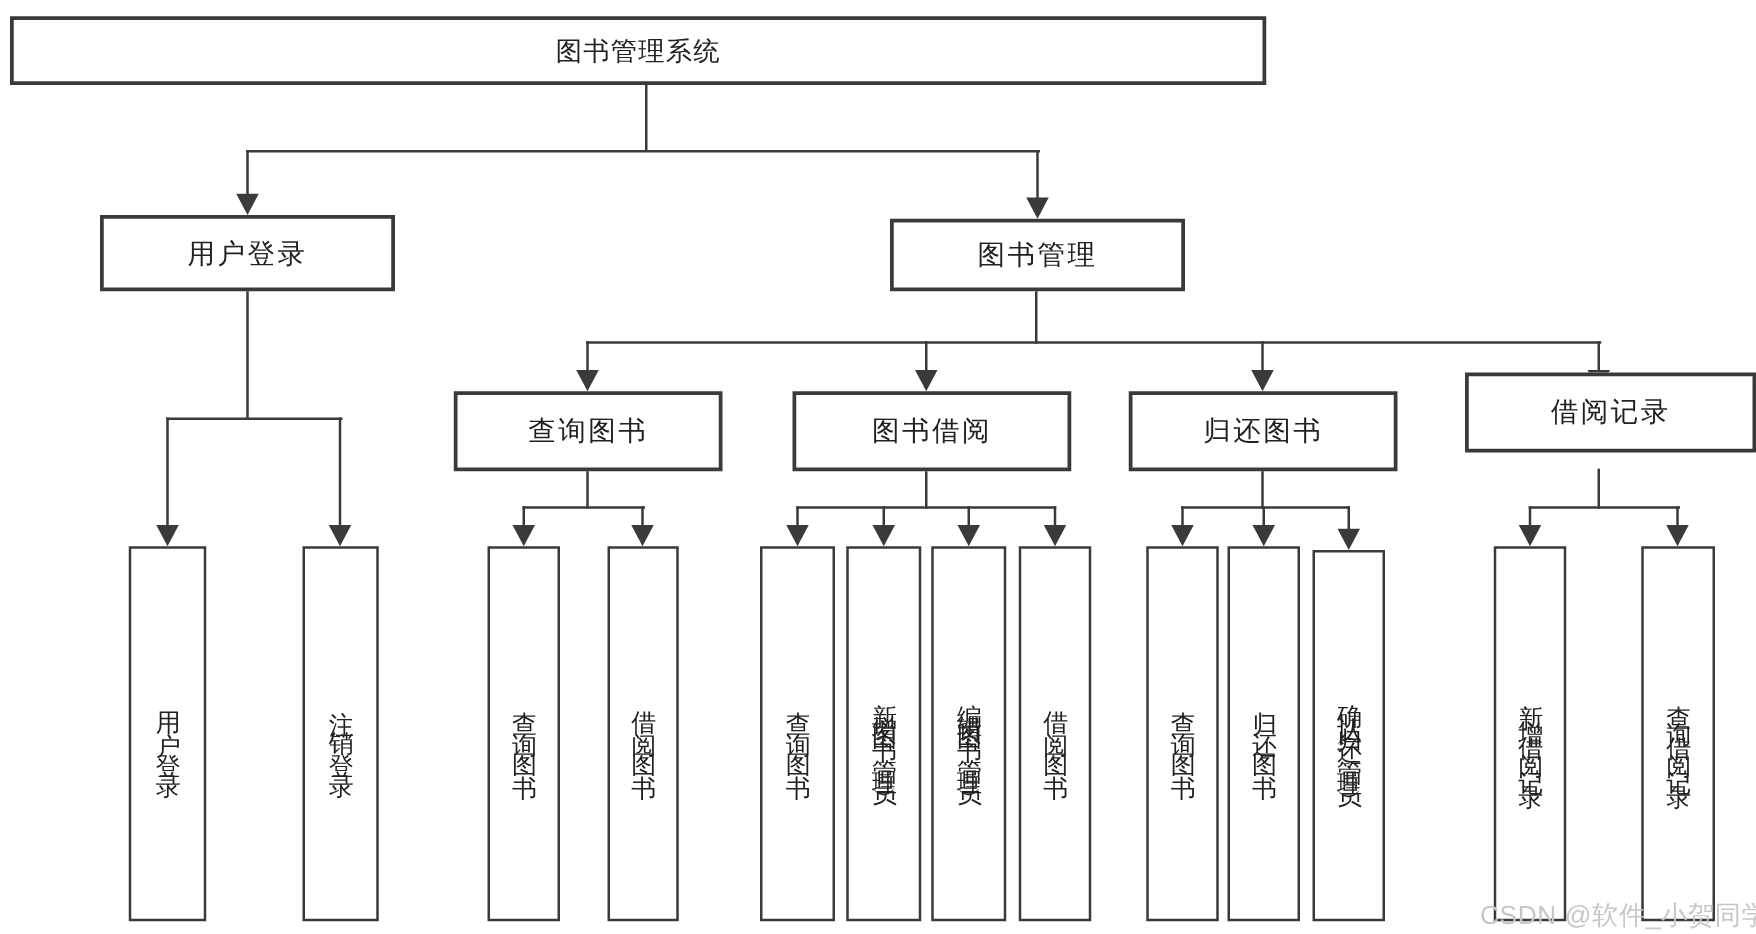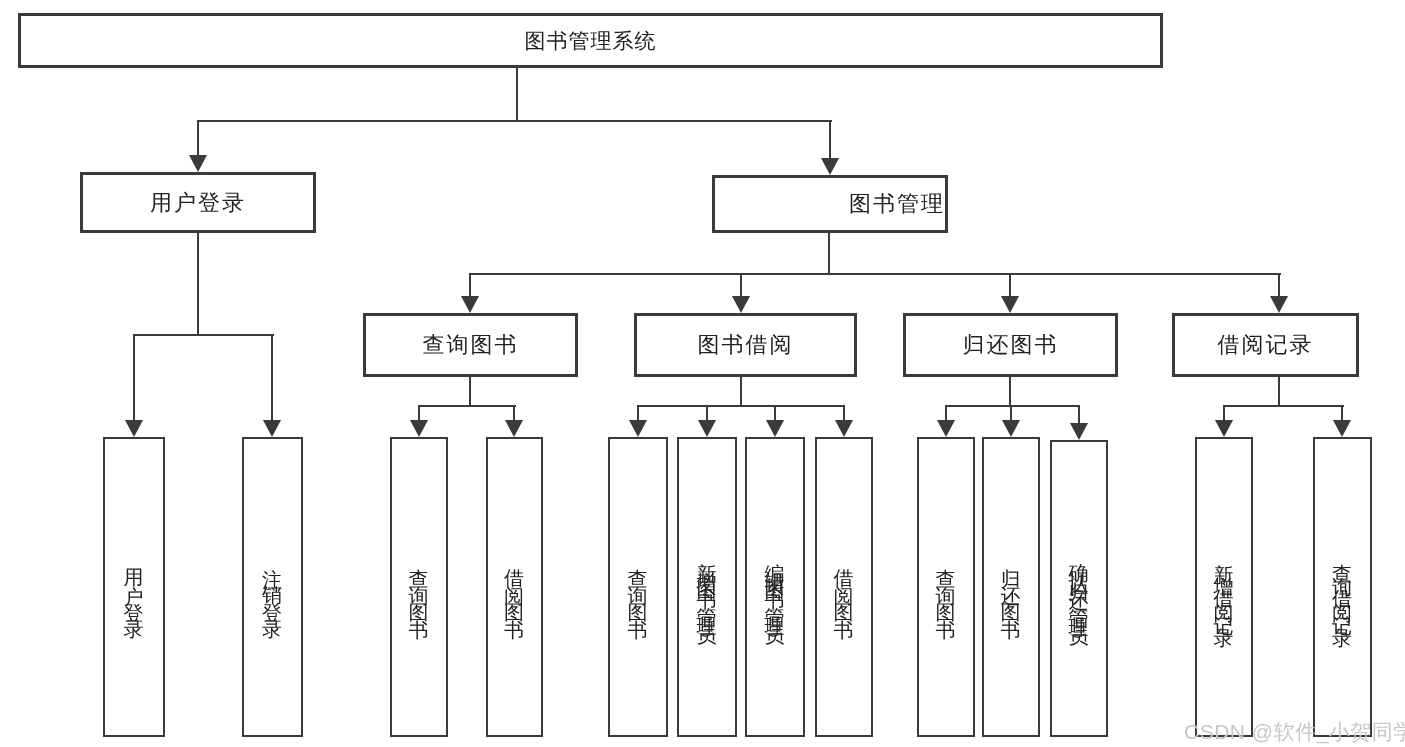--- a/index.html
+++ b/index.html
@@ -80,35 +80,35 @@
     z-index: 5;
     white-space: nowrap;
     pointer-events: none;
   }
 </style>
 </head>
 <body>
 
 <div class="canvas">
 
-  <div class="hbox root" style="left:18px; top:13px; width:1145px; height:55px;">
+  <div class="hbox root" style="left:8px; top:13px; width:1005px; height:55px;">
     <span>图书管理系统</span>
   </div>
 
   <div class="vline" style="left:516px; top:66px; height:54px;"></div>
   <div class="hline" style="left:197px; top:120px; width:635px;"></div>
   <div class="vline" style="left:197px; top:120px; height:38px;"></div>
   <div class="arrow" style="left:189px; top:155px;"></div>
   <div class="vline" style="left:829px; top:120px; height:41px;"></div>
   <div class="arrow" style="left:821px; top:158px;"></div>
 
   <div class="hbox" style="left:80px; top:172px; width:236px; height:61px;">
     <span>用户登录</span>
   </div>
-  <div class="hbox" style="left:712px; top:175px; width:236px; height:58px;justify-content:flex-end;">
+  <div class="hbox" style="left:712px; top:175px; width:236px; height:58px;">
     <span>图书管理</span>
   </div>
 
   <div class="vline" style="left:197px; top:231px; height:105px;"></div>
   <div class="hline" style="left:133px; top:334px; width:141px;"></div>
   <div class="vline" style="left:133px; top:334px; height:86px;"></div>
   <div class="arrow" style="left:125px; top:420px;"></div>
   <div class="vline" style="left:271px; top:334px; height:86px;"></div>
   <div class="arrow" style="left:263px; top:420px;"></div>
 
@@ -125,21 +125,21 @@
 
   <div class="hbox" style="left:363px; top:313px; width:215px; height:64px;">
     <span>查询图书</span>
   </div>
   <div class="hbox" style="left:634px; top:313px; width:223px; height:64px;">
     <span>图书借阅</span>
   </div>
   <div class="hbox" style="left:903px; top:313px; width:215px; height:64px;">
     <span>归还图书</span>
   </div>
-  <div class="hbox" style="left:1172px; top:313px; width:187px; height:64px;">
+  <div class="hbox" style="left:1172px; top:298px; width:233px; height:64px;">
     <span>借阅记录</span>
   </div>
 
   <div class="vline" style="left:469px; top:375px; height:32px;"></div>
   <div class="hline" style="left:418px; top:405px; width:98px;"></div>
   <div class="vline" style="left:418px; top:405px; height:16px;"></div>
   <div class="arrow" style="left:410px; top:420px;"></div>
   <div class="vline" style="left:513px; top:405px; height:16px;"></div>
   <div class="arrow" style="left:505px; top:420px;"></div>
 

